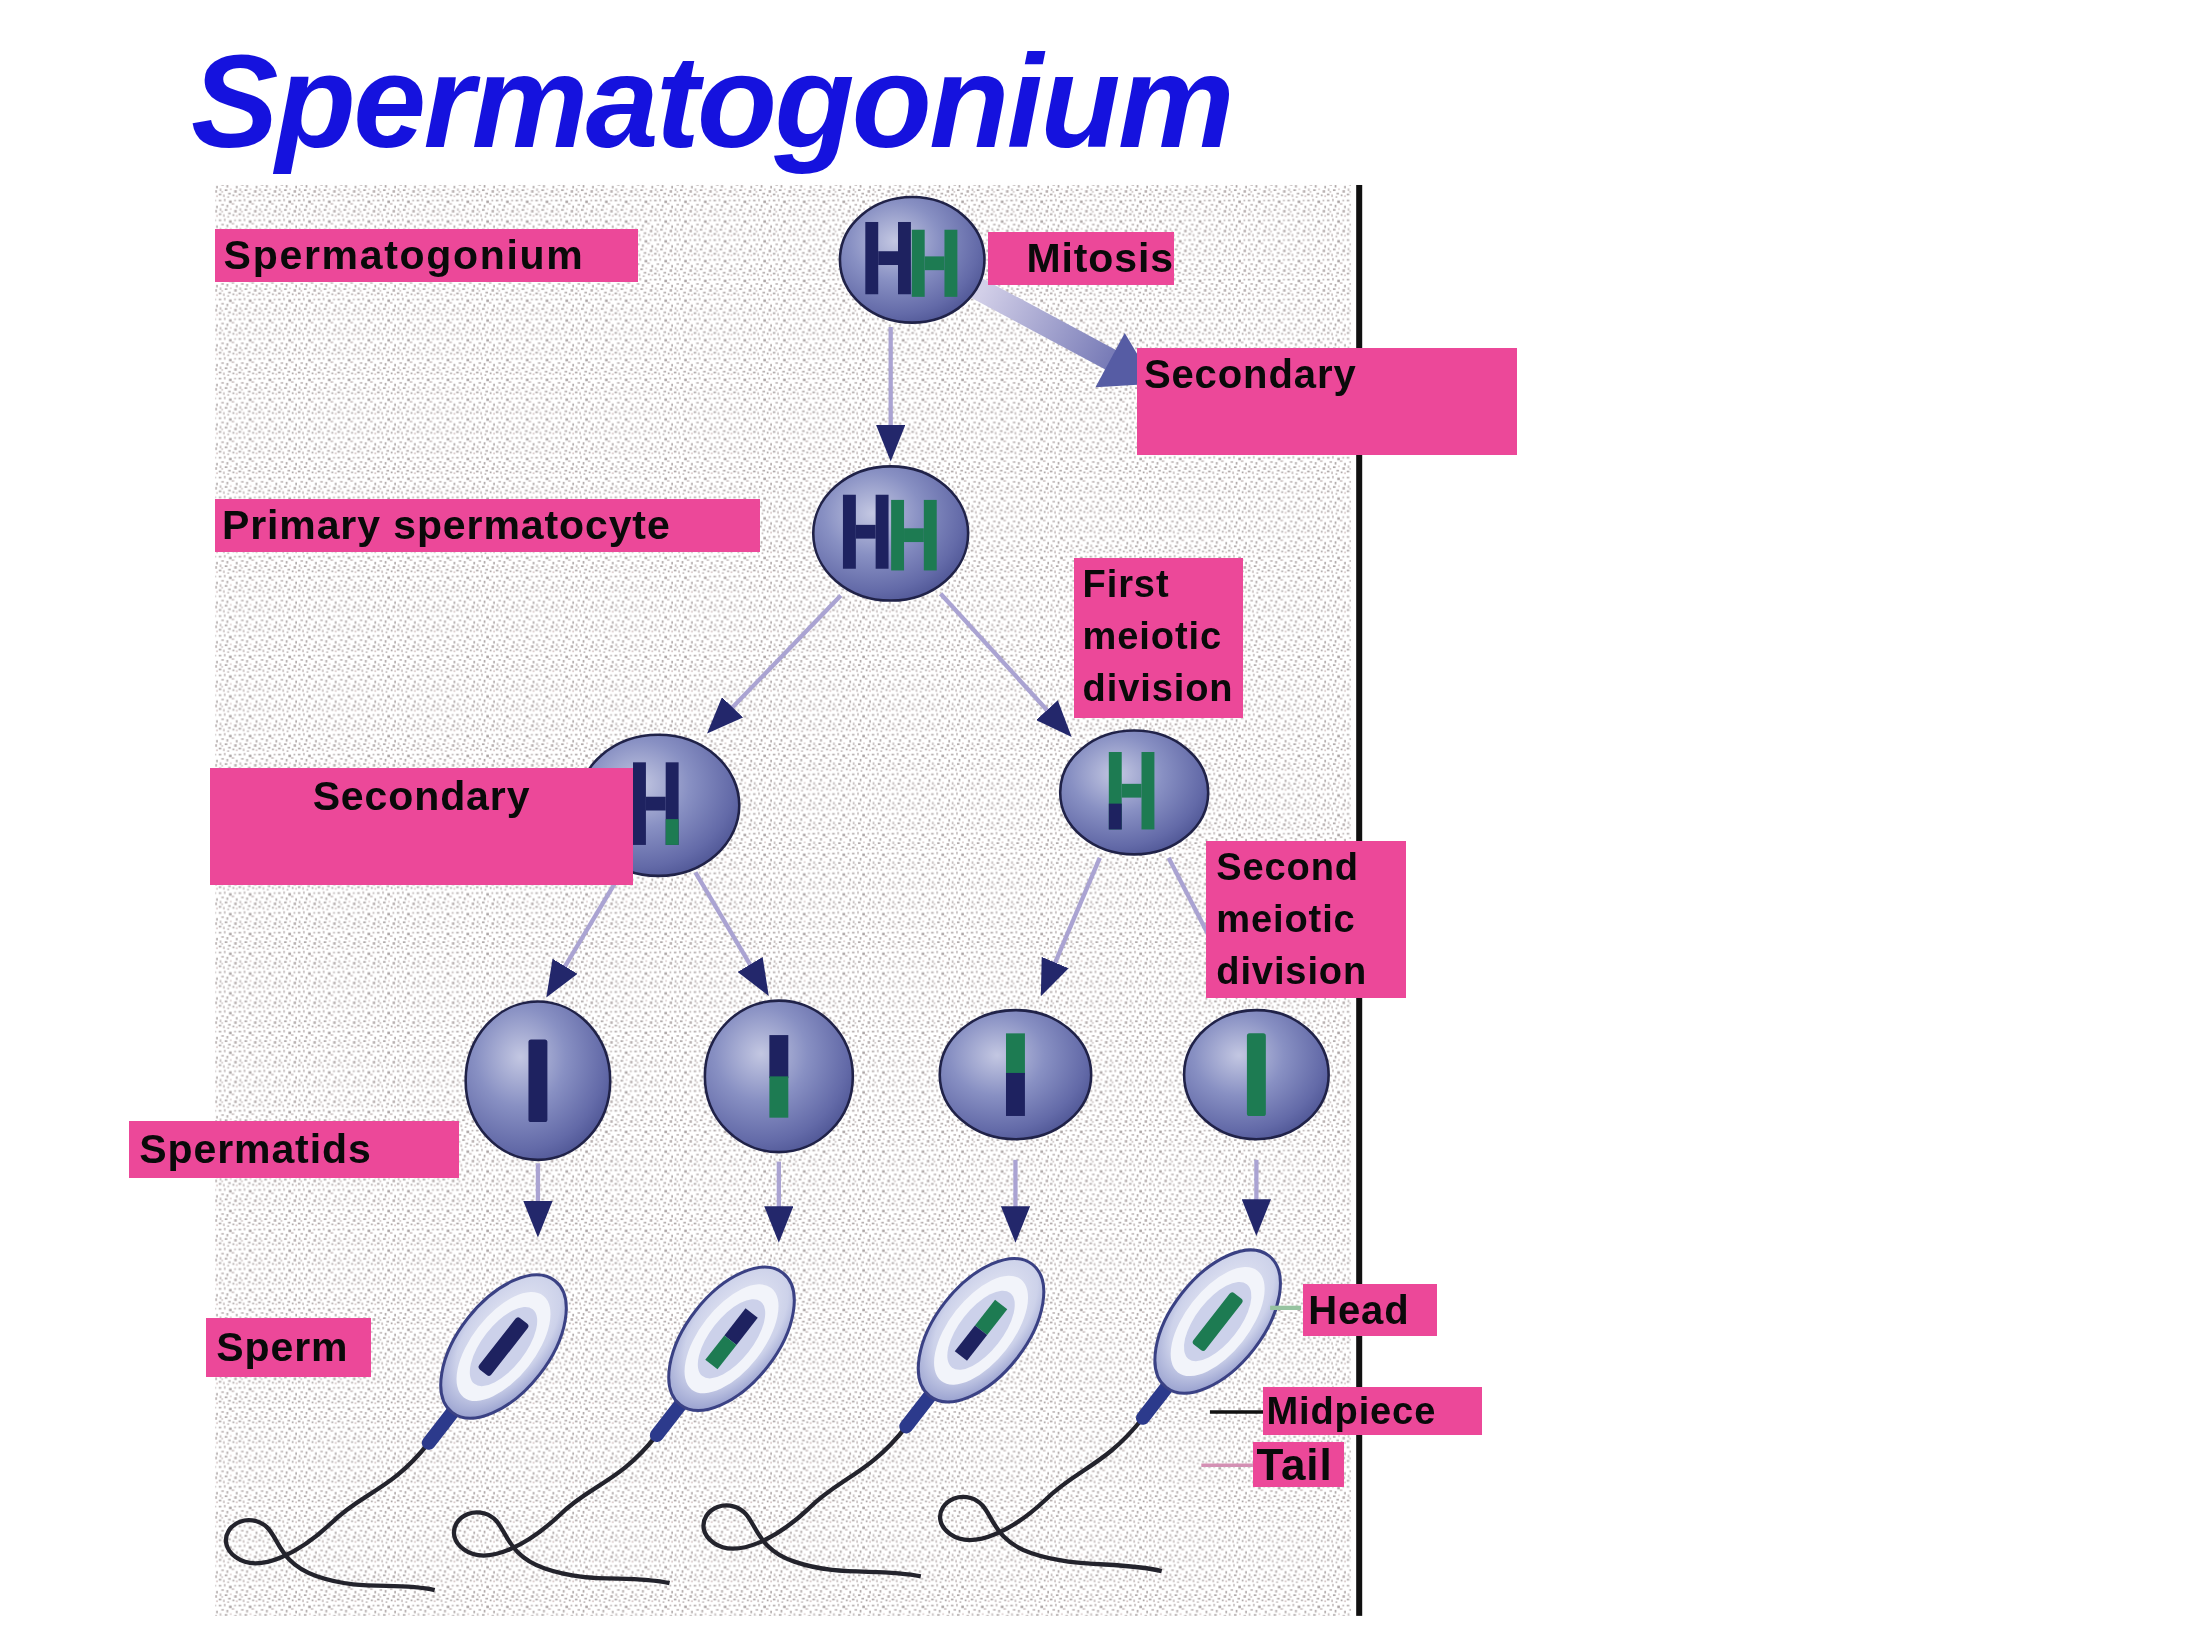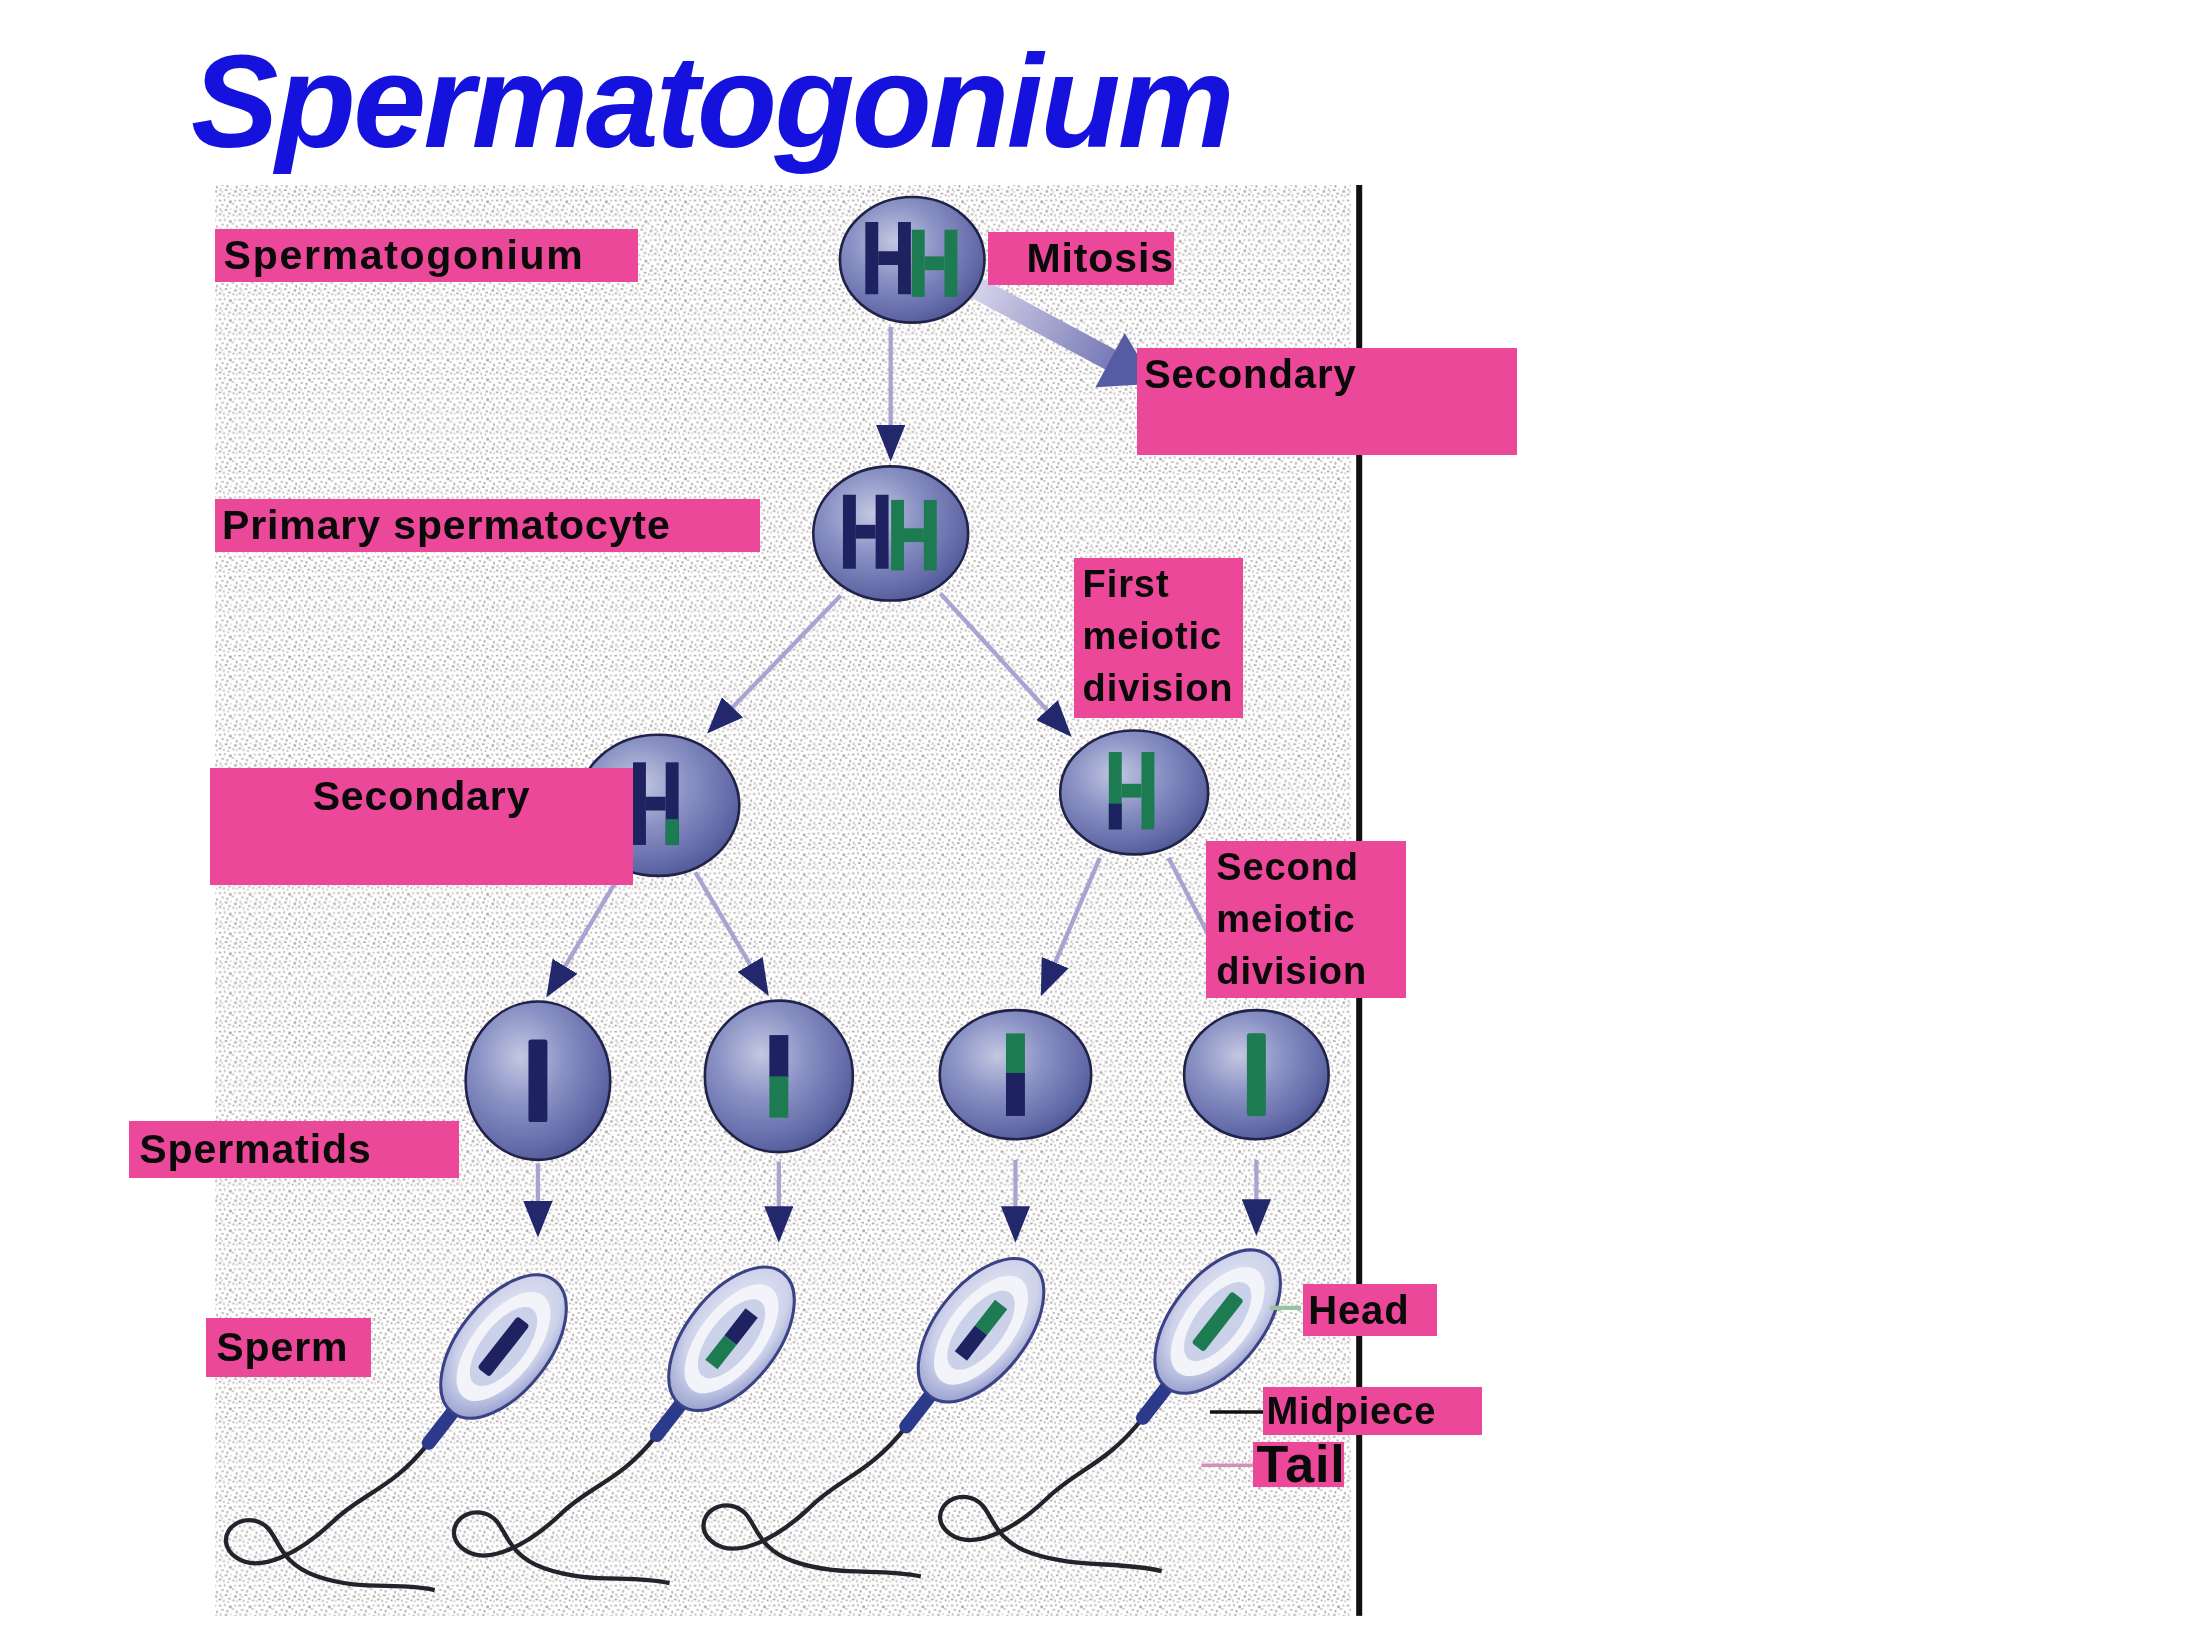--- a/index.html
+++ b/index.html
@@ -19,21 +19,21 @@
   .lbl-mitosis{left:988px;top:232px;width:186px;height:53px;font-size:41px;line-height:53px;text-align:right;letter-spacing:0.9px;}
   .lbl-additional{left:1137px;top:348px;width:380px;height:107px;font-size:40px;line-height:52px;letter-spacing:0.9px;padding-left:6.9px;box-sizing:border-box;}
   .lbl-primary{left:215px;top:499px;width:545px;height:53px;font-size:41px;line-height:53px;letter-spacing:0.9px;padding-left:6.9px;box-sizing:border-box;}
   .lbl-first-meiotic{left:1074px;top:558px;width:169px;height:160px;font-size:38px;line-height:52px;letter-spacing:0.9px;padding-left:8.6px;box-sizing:border-box;}
   .lbl-secondary{left:210px;top:768px;width:423px;height:117px;font-size:41px;line-height:57px;text-align:center;letter-spacing:0.9px;}
   .lbl-second-meiotic{left:1206px;top:841px;width:200px;height:157px;font-size:38px;line-height:52px;letter-spacing:0.9px;padding-left:10.3px;box-sizing:border-box;}
   .lbl-spermatids{left:129px;top:1121px;width:330px;height:57px;font-size:41px;line-height:57px;letter-spacing:0.9px;padding-left:10.3px;box-sizing:border-box;}
   .lbl-sperm{left:206px;top:1318px;width:165px;height:59px;font-size:41px;line-height:59px;letter-spacing:0.9px;padding-left:10.3px;box-sizing:border-box;}
   .lbl-head{left:1303px;top:1284px;width:134px;height:52px;font-size:40px;line-height:52px;letter-spacing:0.9px;padding-left:5.2px;box-sizing:border-box;}
   .lbl-midpiece{left:1263px;top:1387px;width:219px;height:48px;font-size:38px;line-height:48px;letter-spacing:0.9px;padding-left:3.4px;box-sizing:border-box;}
-  .lbl-tail{left:1253px;top:1442px;width:91px;height:45px;font-size:52px;line-height:45px;letter-spacing:0.9px;padding-left:3.4px;box-sizing:border-box;}
+  .lbl-tail{left:1253px;top:1442px;width:91px;height:45px;font-size:44px;line-height:45px;letter-spacing:0.9px;padding-left:3.4px;box-sizing:border-box;}
 </style>
 </head>
 <body>
 
 <svg id="canvas-svg" width="2203" height="1652" viewBox="0 0 2560 1920" xmlns="http://www.w3.org/2000/svg">
   <defs>
     <pattern id="stipple" width="23" height="23" patternUnits="userSpaceOnUse">
       <rect width="23" height="23" fill="#ffffff"></rect>
       <rect x="1" y="2" width="3" height="2" fill="#b9b2b2"></rect>
       <rect x="7" y="1" width="2" height="3" fill="#c8c1c1"></rect>

